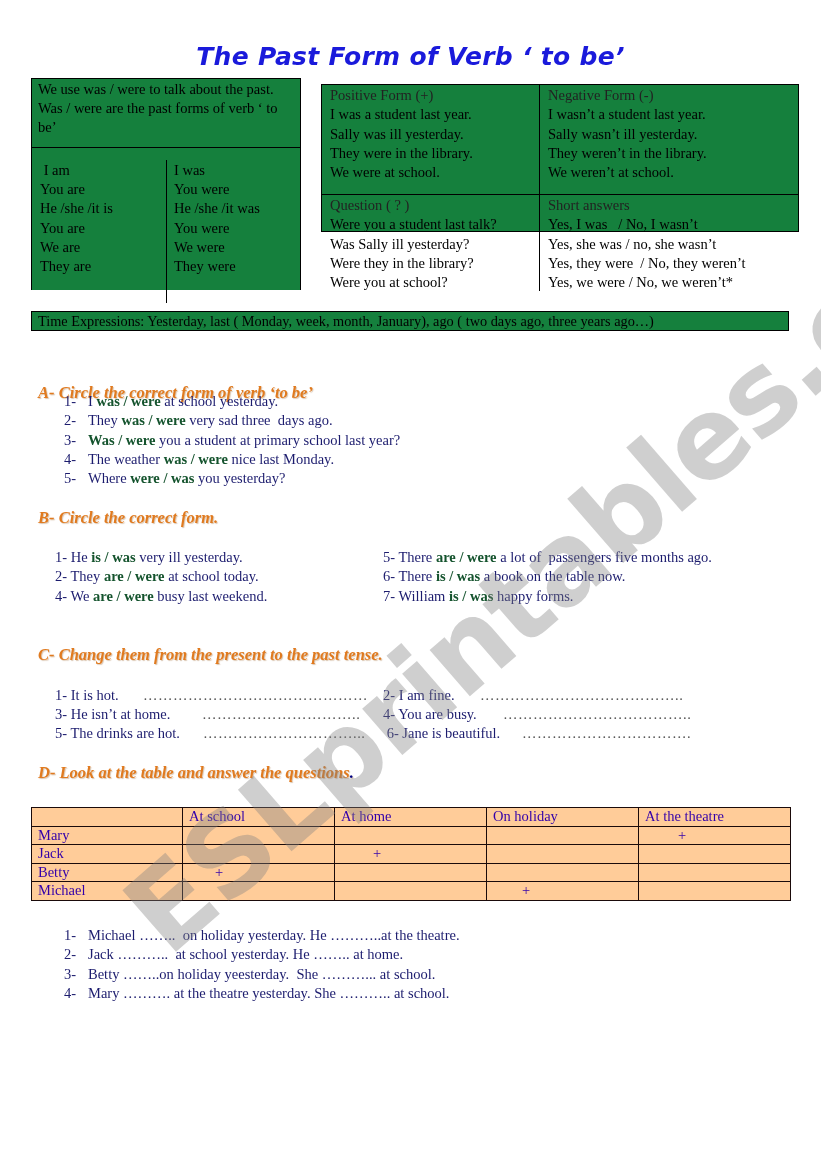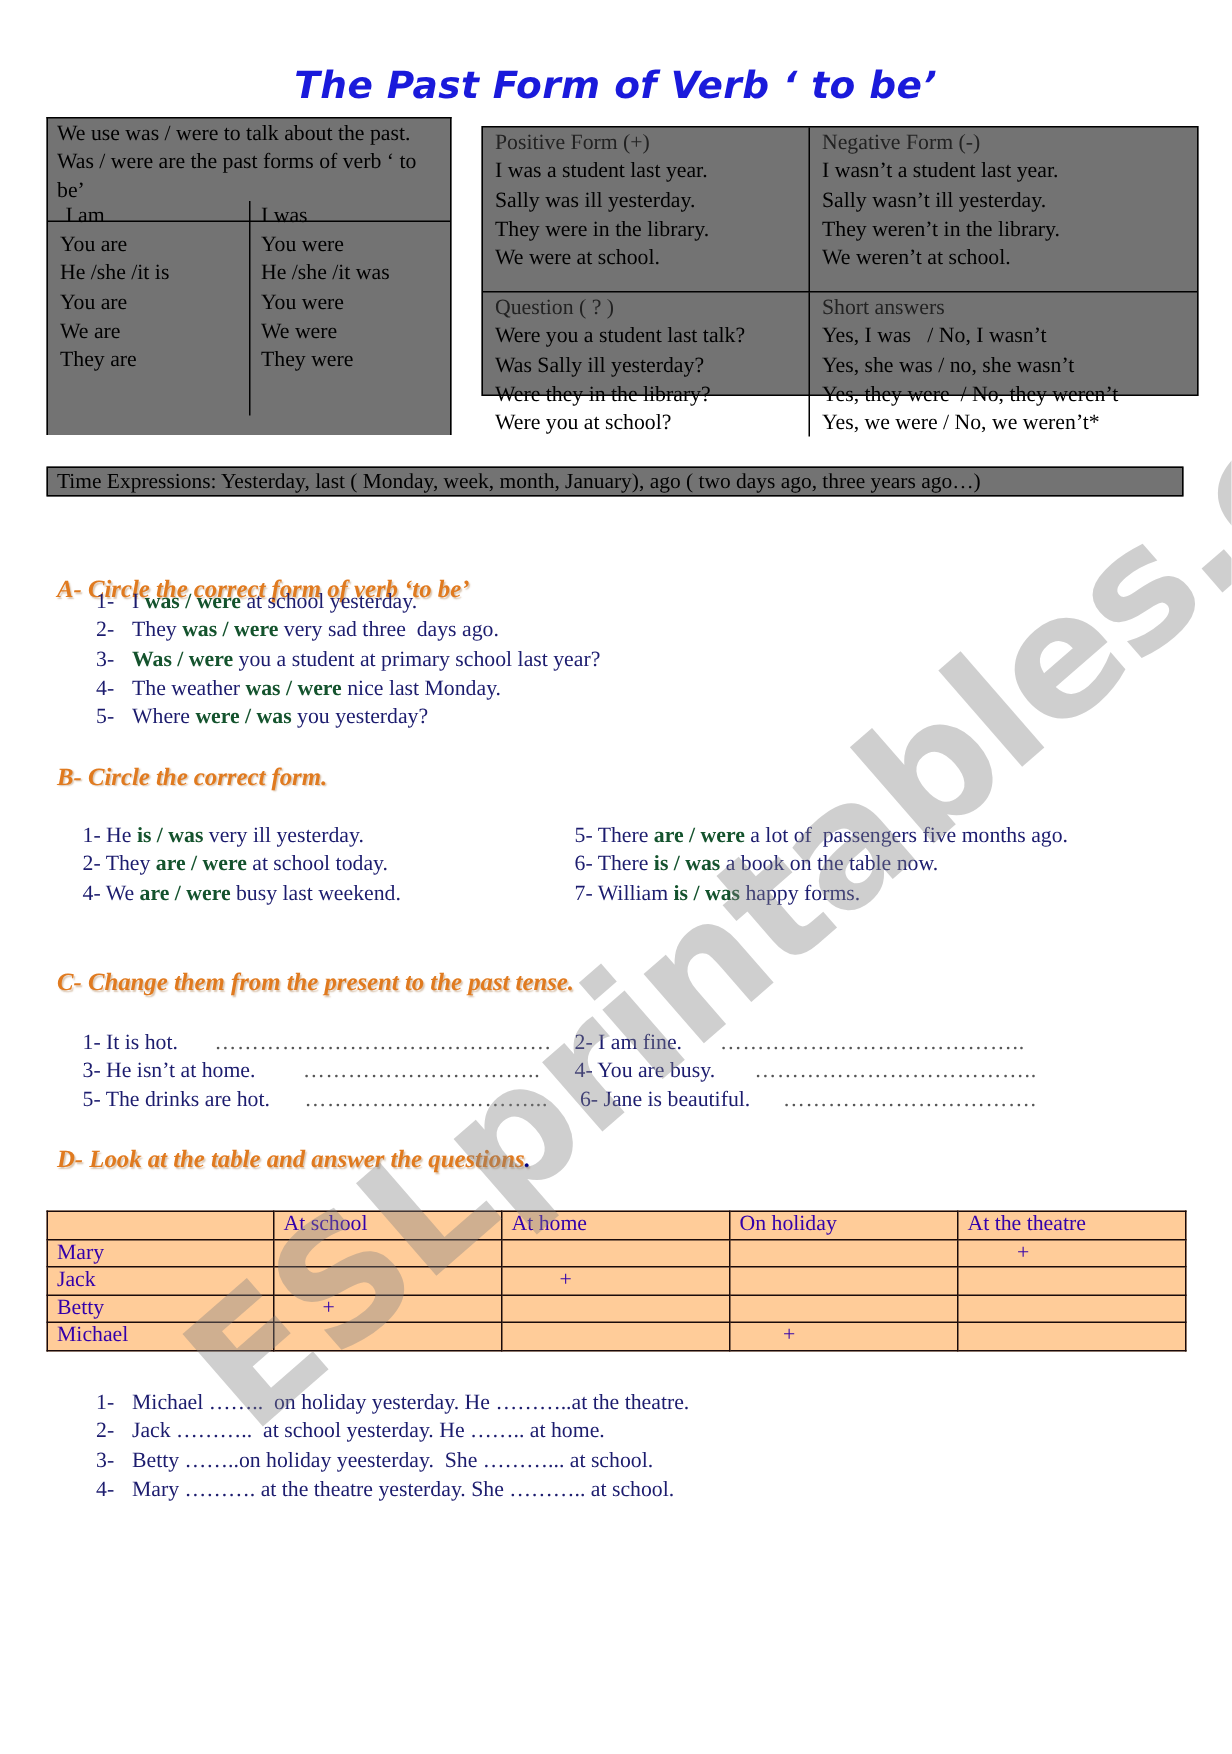--- a/index.html
+++ b/index.html
@@ -6,30 +6,30 @@
     body {
       width: 821px; height: 1169px; background: #ffffff; position: relative; overflow: hidden;
       font-family: "Liberation Serif", serif; color: #000;
     }
     .abs { position: absolute; }
     .title {
       left: 0; width: 821px; top: 42px; text-align: center;
       font-family: "DejaVu Sans", sans-serif; font-style: italic; font-weight: bold;
       font-size: 25px; color: #1a1adb; letter-spacing: 0.3px;
     }
-    .yellow { background: #737373; font-family: Liberation Serif, serif; }
+    .yellow { background: #15803d; font-family: Liberation Serif, serif; }
     
     .lt { left: 31px; top: 78px; width: 270px; height: 212px; border: 1px solid #000; border-bottom: none; box-sizing: border-box; }
     .lt-intro { position: absolute; left: 0; top: 0; width: 268px; height: 69px; border-bottom: 1px solid #000; box-sizing: border-box; padding: 1px 6px; font-size: 14.5px; line-height: 19px; }
-    .lt-col { position: absolute; top: 55px; height: 143px; font-size: 14.5px; line-height: 19.2px; padding-top: 1px; box-sizing: border-box; }
+    .lt-col { position: absolute; top: 81px; height: 143px; font-size: 14.5px; line-height: 19.2px; padding-top: 1px; box-sizing: border-box; }
     .lt-col.c1 { left: 0; width: 135px; padding-left: 8px; border-right: 1px solid #000; }
     .lt-col.c2 { left: 135px; width: 133px; padding-left: 7px; }
     .lt-col div { white-space: nowrap; }
     
-    .rt { left: 321px; top: 84px; width: 478px; height: 180px; border: 1px solid #000; box-sizing: border-box; }
+    .rt { left: 321px; top: 84px; width: 478px; height: 148px; border: 1px solid #000; box-sizing: border-box; }
     .rt-cell { position: absolute; font-size: 14.5px; line-height: 19.3px; padding: 1px 0 0 8px; box-sizing: border-box; white-space: nowrap; }
     .rt-tl { left: 0; top: 0; width: 218px; height: 110px; border-right: 1px solid #000; border-bottom: 1px solid #000; }
     .rt-tr { left: 218px; top: 0; width: 258px; height: 110px; border-bottom: 1px solid #000; }
     .rt-bl { left: 0; top: 110px; width: 218px; height: 96px; border-right: 1px solid #000; }
     .rt-br { left: 218px; top: 110px; width: 258px; height: 96px; }
     .rt-cell .hdr { color: #222; }
     
     .time { left: 31px; top: 311px; width: 758px; height: 20px; border: 1px solid #000; box-sizing: border-box; font-size: 14.3px; line-height: 18px; padding-left: 6px; white-space: nowrap; }
     
     .heading {

